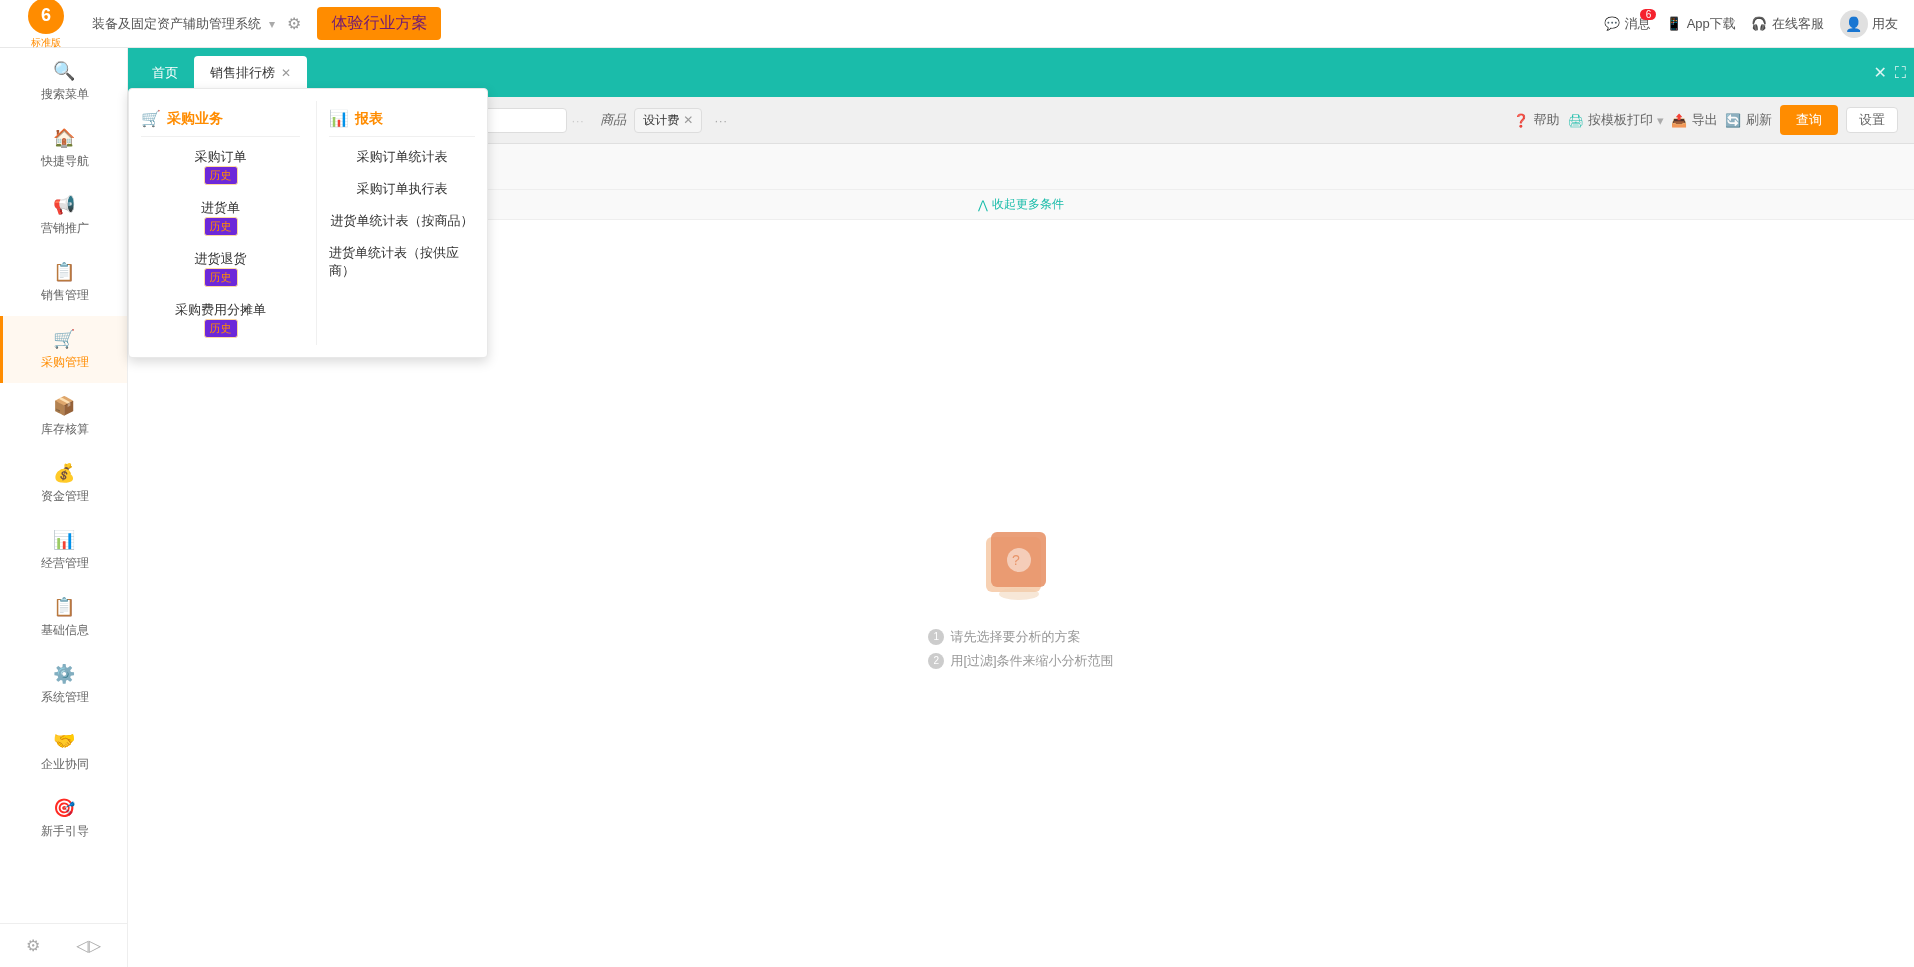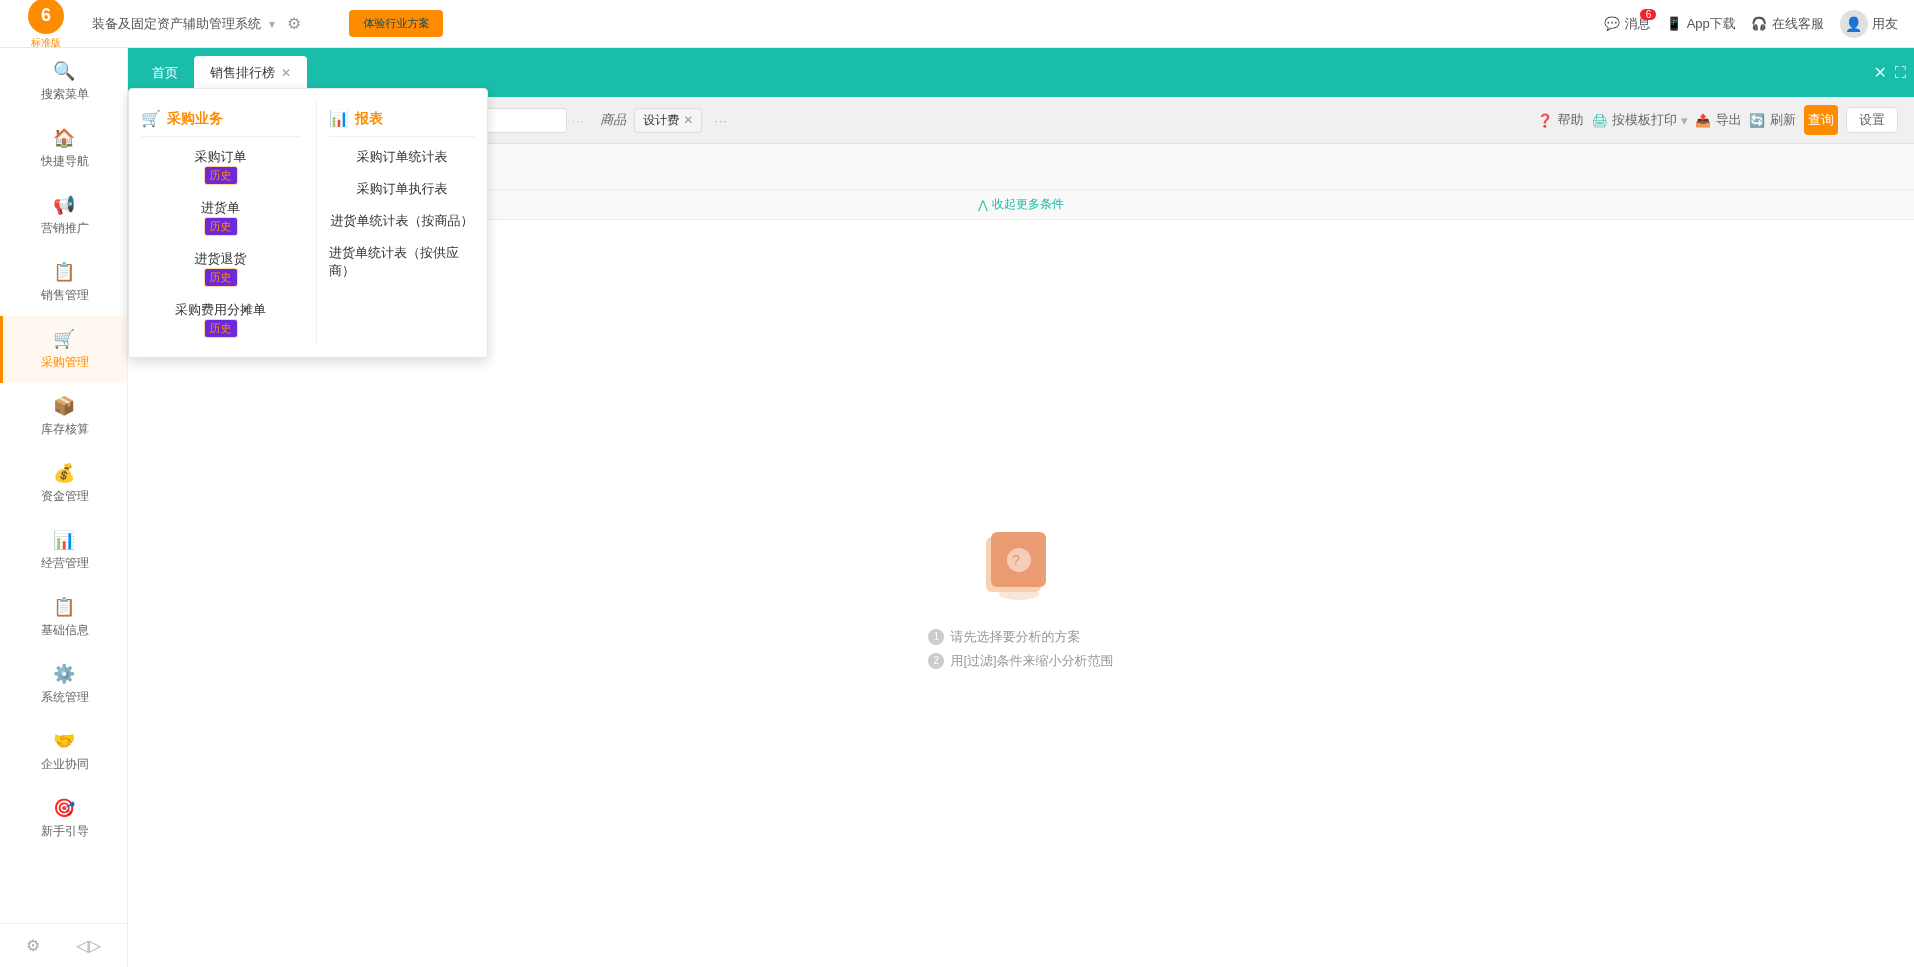--- a/index.html
+++ b/index.html
@@ -12,21 +12,21 @@
     .sidebar { width: 128px; background: #fff; border-right: 1px solid #eee; display: flex; flex-direction: column; flex-shrink: 0; }
     .content { flex: 1; display: flex; flex-direction: column; overflow: hidden; }
 
     
     .logo-area { display: flex; flex-direction: column; align-items: center; width: 60px; margin-right: 16px; cursor: pointer; }
     .logo-circle { width: 36px; height: 36px; background: #ff8c00; border-radius: 50%; display: flex; align-items: center; justify-content: center; color: white; font-size: 18px; font-weight: bold; }
     .logo-text { font-size: 10px; color: #ff8c00; margin-top: 2px; }
     .system-title { color: #555; font-size: 13px; margin-right: 8px; }
     .title-dropdown { color: #aaa; cursor: pointer; margin-right: 12px; font-size: 12px; }
     .settings-icon-btn { color: #999; cursor: pointer; margin-right: 16px; font-size: 16px; }
-    .industry-btn { background: #ff8c00; color: #0c4a6e; border: none; border-radius: 4px; padding: 6px 14px; cursor: pointer; font-size: 11px; margin-left: 32px; }
+    .industry-btn { background: #ff8c00; color: #701a75; border: none; border-radius: 4px; padding: 6px 14px; cursor: pointer; font-size: 16px; }
     .top-right { display: flex; align-items: center; gap: 16px; margin-left: auto; }
     .top-right-item { display: flex; align-items: center; gap: 4px; color: #555; cursor: pointer; font-size: 13px; position: relative; }
     .badge { position: absolute; top: -6px; right: -6px; background: #f5222d; color: white; border-radius: 10px; padding: 0 4px; font-size: 10px; min-width: 16px; text-align: center; }
     .avatar-circle { width: 28px; height: 28px; background: #e0e0e0; border-radius: 50%; display: flex; align-items: center; justify-content: center; color: #999; font-size: 14px; }
 
     
     .tab-bar { display: flex; align-items: center; background: #1abcaa; height: 49px; flex-shrink: 0; padding: 0 8px; }
     .tab-item { display: flex; align-items: center; padding: 8px 16px; cursor: pointer; color: rgba(255,255,255,0.85); font-size: 13px; border-radius: 4px 4px 0 0; }
     .tab-item.active { background: #fff; color: #333; }
     .tab-close { margin-left: 6px; color: #999; font-size: 12px; cursor: pointer; }
@@ -44,21 +44,21 @@
     
     .content-header { background: #f0f0f0; padding: 8px 16px; display: flex; align-items: center; gap: 16px; border-bottom: 1px solid #e0e0e0; flex-shrink: 0; }
     .header-action-btn { display: flex; align-items: center; gap: 4px; cursor: pointer; color: #666; }
     .header-action-btn .icon { color: #1abcaa; }
     .filter-group { display: flex; align-items: center; gap: 8px; }
     .filter-label { color: #666; font-size: 13px; white-space: nowrap; font-style: italic; }
     .filter-select { border: 1px solid #ddd; border-radius: 4px; padding: 4px 24px 4px 8px; font-size: 13px; color: #333; background: #fff; appearance: none; min-width: 120px; cursor: pointer; }
     .filter-tag { background: #f5f5f5; border: 1px solid #ddd; border-radius: 4px; padding: 3px 8px; font-size: 12px; color: #333; display: flex; align-items: center; gap: 4px; }
     .tag-close { color: #999; cursor: pointer; }
     .filter-dots { color: #aaa; cursor: pointer; margin-left: 4px; }
-    .query-btn { background: #ff8c00; color: white; border: none; border-radius: 4px; padding: 6px 4px; cursor: pointer; font-size: 13px; }
+    .query-btn { background: #ff8c00; color: white; border: none; border-radius: 4px; padding: 6px 16px; cursor: pointer; font-size: 13px; }
     .settings-btn { border: 1px solid #ddd; background: #fff; color: #666; border-radius: 4px; padding: 3px 12px; cursor: pointer; font-size: 13px; }
     .ranking-row { display: flex; align-items: center; gap: 16px; padding: 10px 16px; background: #f9f9f9; border-bottom: 1px solid #eee; flex-shrink: 0; }
     .collapse-row { display: flex; align-items: center; justify-content: center; padding: 6px; background: #f9f9f9; border-bottom: 1px solid #eee; cursor: pointer; color: #1abcaa; font-size: 12px; flex-shrink: 0; }
 
     
     .empty-area { flex: 1; display: flex; flex-direction: column; align-items: center; justify-content: center; background: #fff; }
     .empty-img { width: 100px; height: 100px; position: relative; margin-bottom: 16px; }
     .empty-text-list { list-style: none; color: #999; font-size: 13px; }
     .empty-text-list li { display: flex; align-items: center; gap: 6px; margin-bottom: 6px; }
     .circle-num { width: 16px; height: 16px; border-radius: 50%; background: #ccc; color: white; font-size: 10px; display: flex; align-items: center; justify-content: center; }

